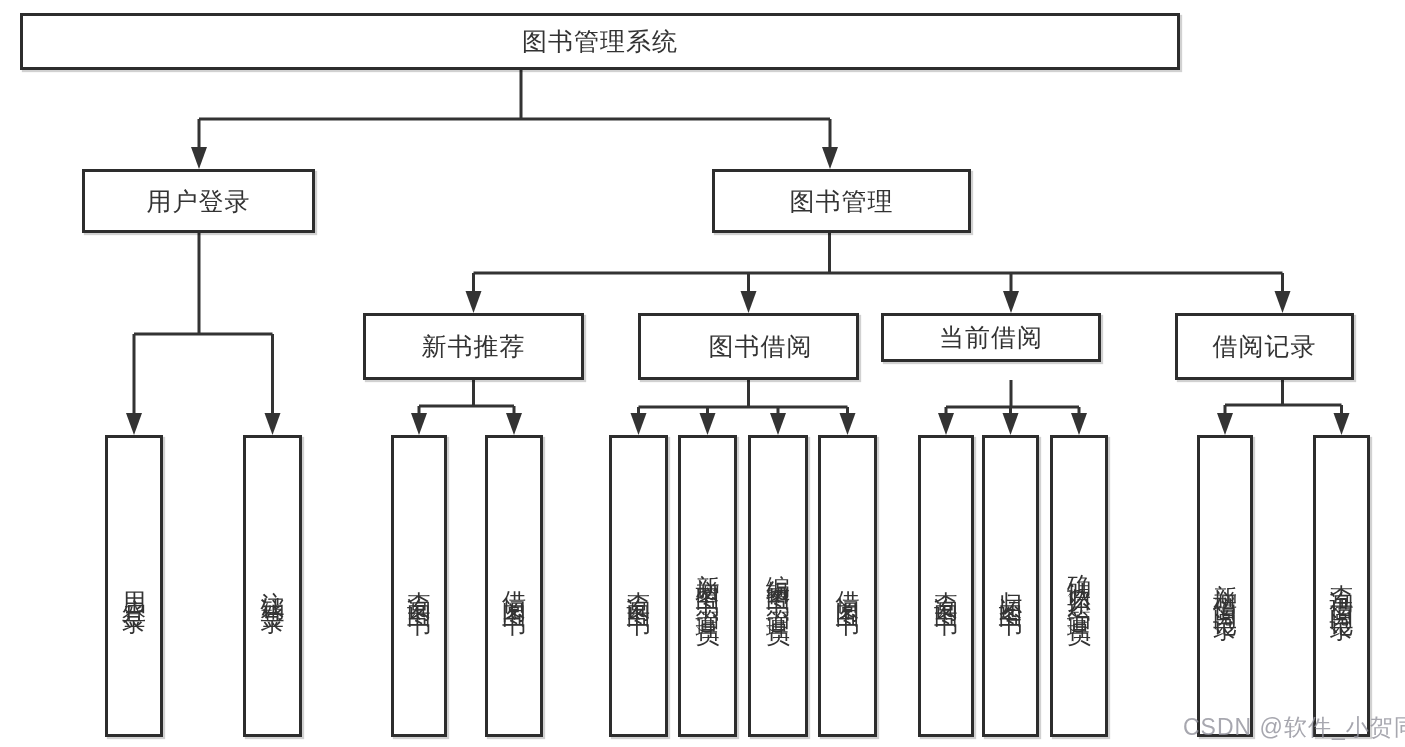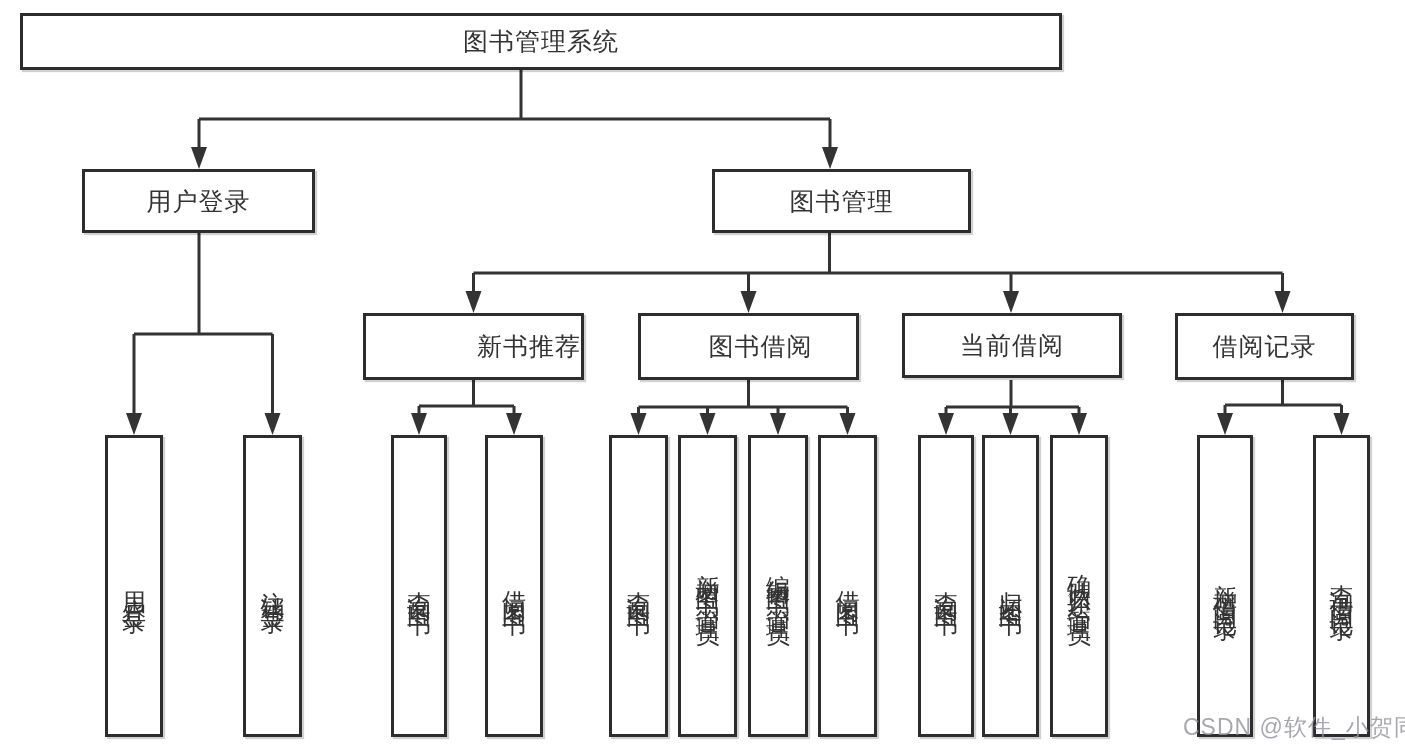--- a/index.html
+++ b/index.html
@@ -73,38 +73,38 @@
       <polygon points="1071,413 1087,413 1079,435" fill="#333333" stroke="none"></polygon>
     </g>
 
     <g stroke="#333333" stroke-width="3" fill="none">
       <path d="M1282.5 380 V405 M1225 405 H1341.5 M1225 405 V419 M1341.5 405 V419"></path>
       <polygon points="1217,413 1233,413 1225,435" fill="#333333" stroke="none"></polygon>
       <polygon points="1333.5,413 1349.5,413 1341.5,435" fill="#333333" stroke="none"></polygon>
     </g>
   </svg>
 
-  <div class="node h" style="left:20px;top:13px;width:1042px;height:57px;">
+  <div class="node h" style="left:20px;top:13px;width:1160px;height:57px;">
     <span>图书管理系统</span>
   </div>
 
   <div class="node h" style="left:82px;top:169px;width:233px;height:64px;">
     <span>用户登录</span>
   </div>
   <div class="node h" style="left:712px;top:169px;width:259px;height:64px;">
     <span>图书管理</span>
   </div>
 
-  <div class="node h" style="left:363px;top:313px;width:221px;height:67px;justify-content:flex-end;">
+  <div class="node h" style="left:363px;top:313px;width:221px;height:67px;">
     <span>新书推荐</span>
   </div>
   <div class="node h" style="left:638px;top:313px;width:221px;height:67px;padding-left:24px;">
     <span>图书借阅</span>
   </div>
-  <div class="node h" style="left:902px;top:313px;width:220px;height:65px;">
+  <div class="node h" style="left:881px;top:313px;width:220px;height:49px;">
     <span>当前借阅</span>
   </div>
   <div class="node h" style="left:1175px;top:313px;width:179px;height:67px;">
     <span>借阅记录</span>
   </div>
 
   <div class="node v" style="left:105px;top:435px;width:58px;height:302px;">
     <span>用户登录</span>
   </div>
   <div class="node v" style="left:243px;top:435px;width:59px;height:302px;">

